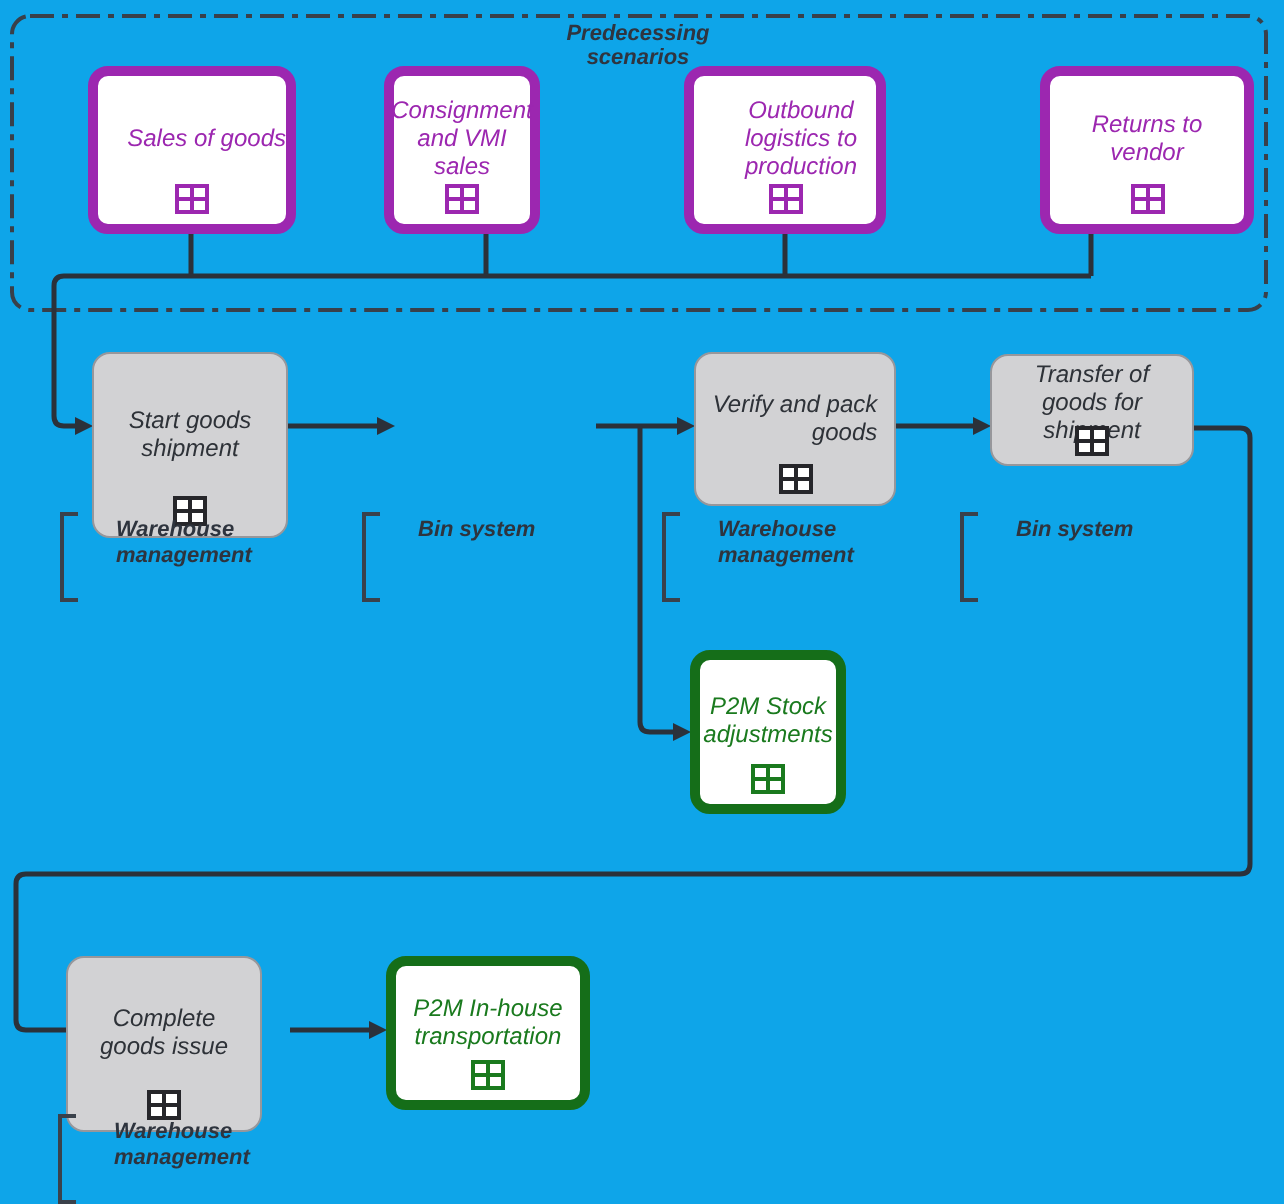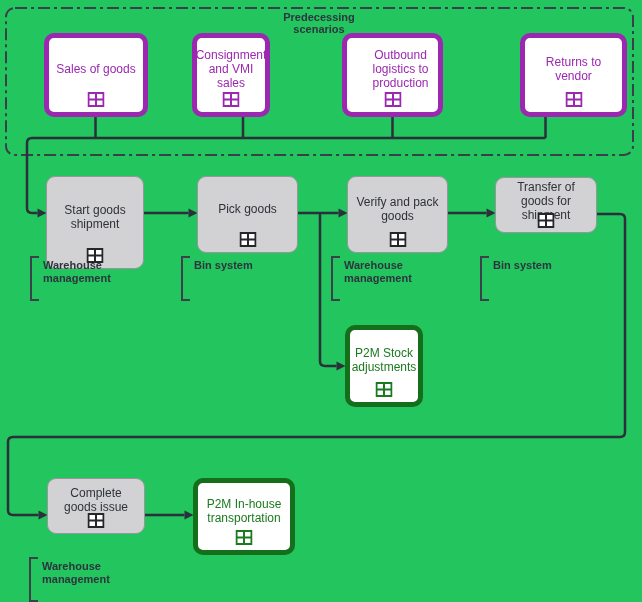--- a/index.html
+++ b/index.html
@@ -1,19 +1,20 @@
 <!DOCTYPE html>
 <html><head>
 <meta charset="utf-8">
 <style>
   html,body { margin:0; padding:0; background:#000; }
   #canvas {
     position:relative; width:642px; height:602px; overflow:hidden;
-    background:#22c55e;
+    background:#0ea5e9;
     font-family:"Liberation Sans", sans-serif;
+    font-style:italic;
   }
   #wires { position:absolute; left:0; top:0; width:642px; height:602px; }
 
   .group-title {
     position:absolute; left:249px; top:11px; width:140px;
     text-align:center; color:#2f3540; font-weight:bold;
     font-size:11px; line-height:12px; white-space:pre-line;
   }
 
   .node {
@@ -41,21 +42,21 @@
   .annotation {
     position:absolute; display:flex; align-items:stretch;
     color:#2e343e; font-size:11px; font-weight:bold; line-height:13px;
   }
   .bracket {
     flex:none; width:7px; height:41px; margin-right:4px;
     border-left:2px solid #3a414b;
     border-top:2px solid #3a414b;
     border-bottom:2px solid #3a414b;
   }
-  .annotation-text { white-space:pre-line; padding-top:3px; }
+  .annotation-text { white-space:pre-line; padding-top:3px;margin-left:15px; }
 </style>
 </head>
 <body>
 
 <div id="canvas">
 
   <svg id="wires" viewBox="0 0 642 602" xmlns="http://www.w3.org/2000/svg">
 
     <rect x="6" y="8" width="627" height="147" rx="9" fill="none" stroke="#39404a" stroke-width="2" stroke-dasharray="12 4 3 4"></rect>
     <g stroke="#2b313a" stroke-width="2.5" fill="none">
@@ -83,21 +84,21 @@
       <polygon points="336.5,361.5 345.5,366 336.5,370.5"></polygon>
       <polygon points="486.5,208.5 495.5,213 486.5,217.5"></polygon>
       <polygon points="38.5,510.5 47.5,515 38.5,519.5"></polygon>
       <polygon points="184.5,510.5 193.5,515 184.5,519.5"></polygon>
     </g>
   </svg>
 
   <div class="group-title">Predecessing
 scenarios</div>
 
-  <div class="node scenario purple" style="left:44px; top:33px; width:104px; height:84px;">
+  <div class="node scenario purple" style="left:44px; top:33px; width:104px; height:84px;justify-content:flex-end;">
     <div class="node-label">Sales of goods</div>
     <span class="plus">
       <svg width="17" height="15" viewBox="0 0 17 15">
           <rect x="1" y="1" width="15" height="13" fill="#fff" stroke="currentColor" stroke-width="2"></rect>
           <path d="M8.5 1 V14 M1 7.5 H16" stroke="currentColor" stroke-width="2"></path>
         </svg>
     </span>
   </div>
 
   <div class="node scenario purple" style="left:192px; top:33px; width:78px; height:84px;">
@@ -138,31 +139,22 @@
     <div class="node-label">Start goods
 shipment</div>
     <span class="plus">
       <svg width="17" height="15" viewBox="0 0 17 15">
           <rect x="1" y="1" width="15" height="13" fill="#fff" stroke="currentColor" stroke-width="2"></rect>
           <path d="M8.5 1 V14 M1 7.5 H16" stroke="currentColor" stroke-width="2"></path>
         </svg>
     </span>
   </div>
 
-  <div class="node task" style="left:197px; top:176px; width:101px; height:77px;">
-    <div class="node-label">Pick goods</div>
-    <span class="plus">
-      <svg width="17" height="15" viewBox="0 0 17 15">
-          <rect x="1" y="1" width="15" height="13" fill="#fff" stroke="currentColor" stroke-width="2"></rect>
-          <path d="M8.5 1 V14 M1 7.5 H16" stroke="currentColor" stroke-width="2"></path>
-        </svg>
-    </span>
-  </div>
-
-  <div class="node task" style="left:347px; top:176px; width:101px; height:77px;">
+
+  <div class="node task" style="left:347px; top:176px; width:101px; height:77px;text-align:right;">
     <div class="node-label">Verify and pack
 goods</div>
     <span class="plus">
       <svg width="17" height="15" viewBox="0 0 17 15">
           <rect x="1" y="1" width="15" height="13" fill="#fff" stroke="currentColor" stroke-width="2"></rect>
           <path d="M8.5 1 V14 M1 7.5 H16" stroke="currentColor" stroke-width="2"></path>
         </svg>
     </span>
   </div>
 
@@ -201,21 +193,21 @@
     <div class="node-label">P2M Stock
 adjustments</div>
     <span class="plus">
       <svg width="17" height="15" viewBox="0 0 17 15">
           <rect x="1" y="1" width="15" height="13" fill="#fff" stroke="currentColor" stroke-width="2"></rect>
           <path d="M8.5 1 V14 M1 7.5 H16" stroke="currentColor" stroke-width="2"></path>
         </svg>
     </span>
   </div>
 
-  <div class="node task" style="left:47px; top:478px; width:98px; height:56px;">
+  <div class="node task" style="left:33px; top:478px; width:98px; height:88px;">
     <div class="node-label">Complete
 goods issue</div>
     <span class="plus">
       <svg width="17" height="15" viewBox="0 0 17 15">
           <rect x="1" y="1" width="15" height="13" fill="#fff" stroke="currentColor" stroke-width="2"></rect>
           <path d="M8.5 1 V14 M1 7.5 H16" stroke="currentColor" stroke-width="2"></path>
         </svg>
     </span>
   </div>
 

